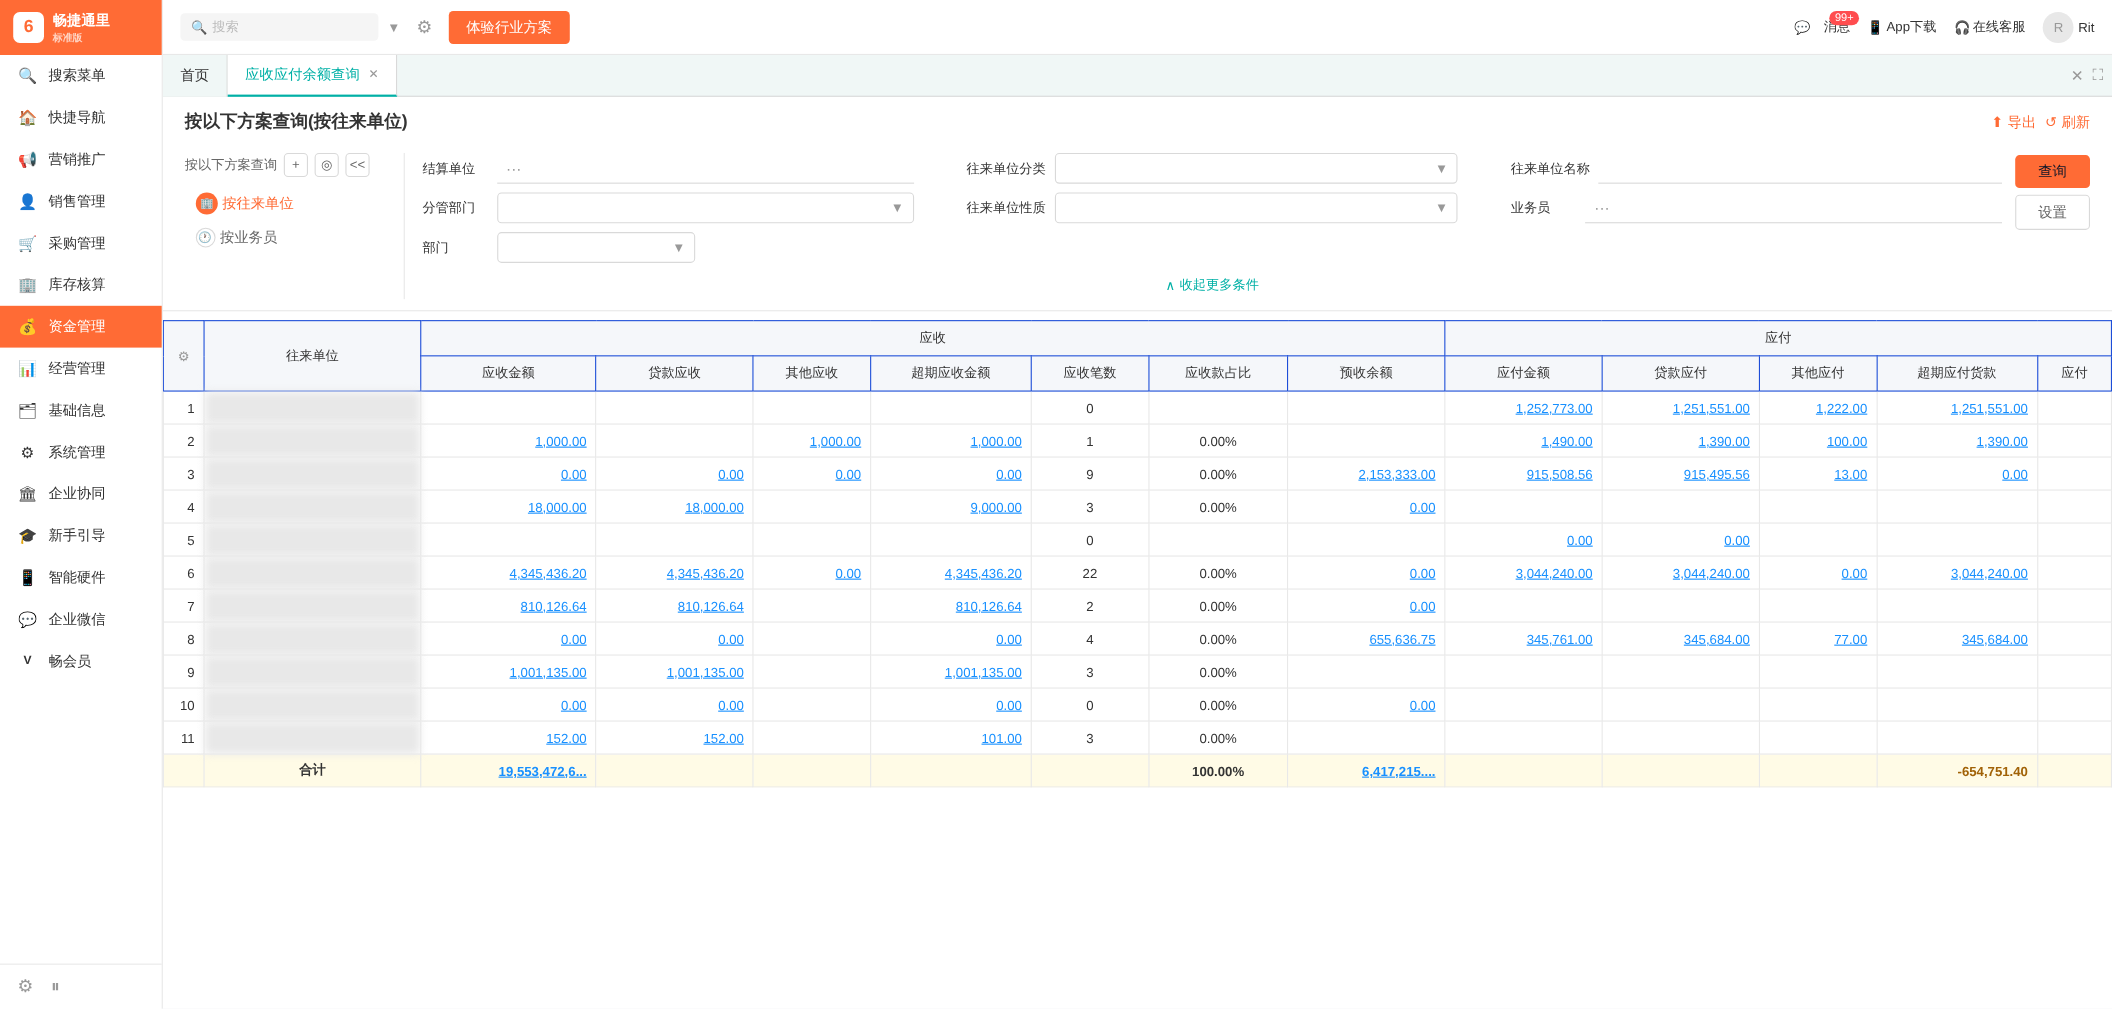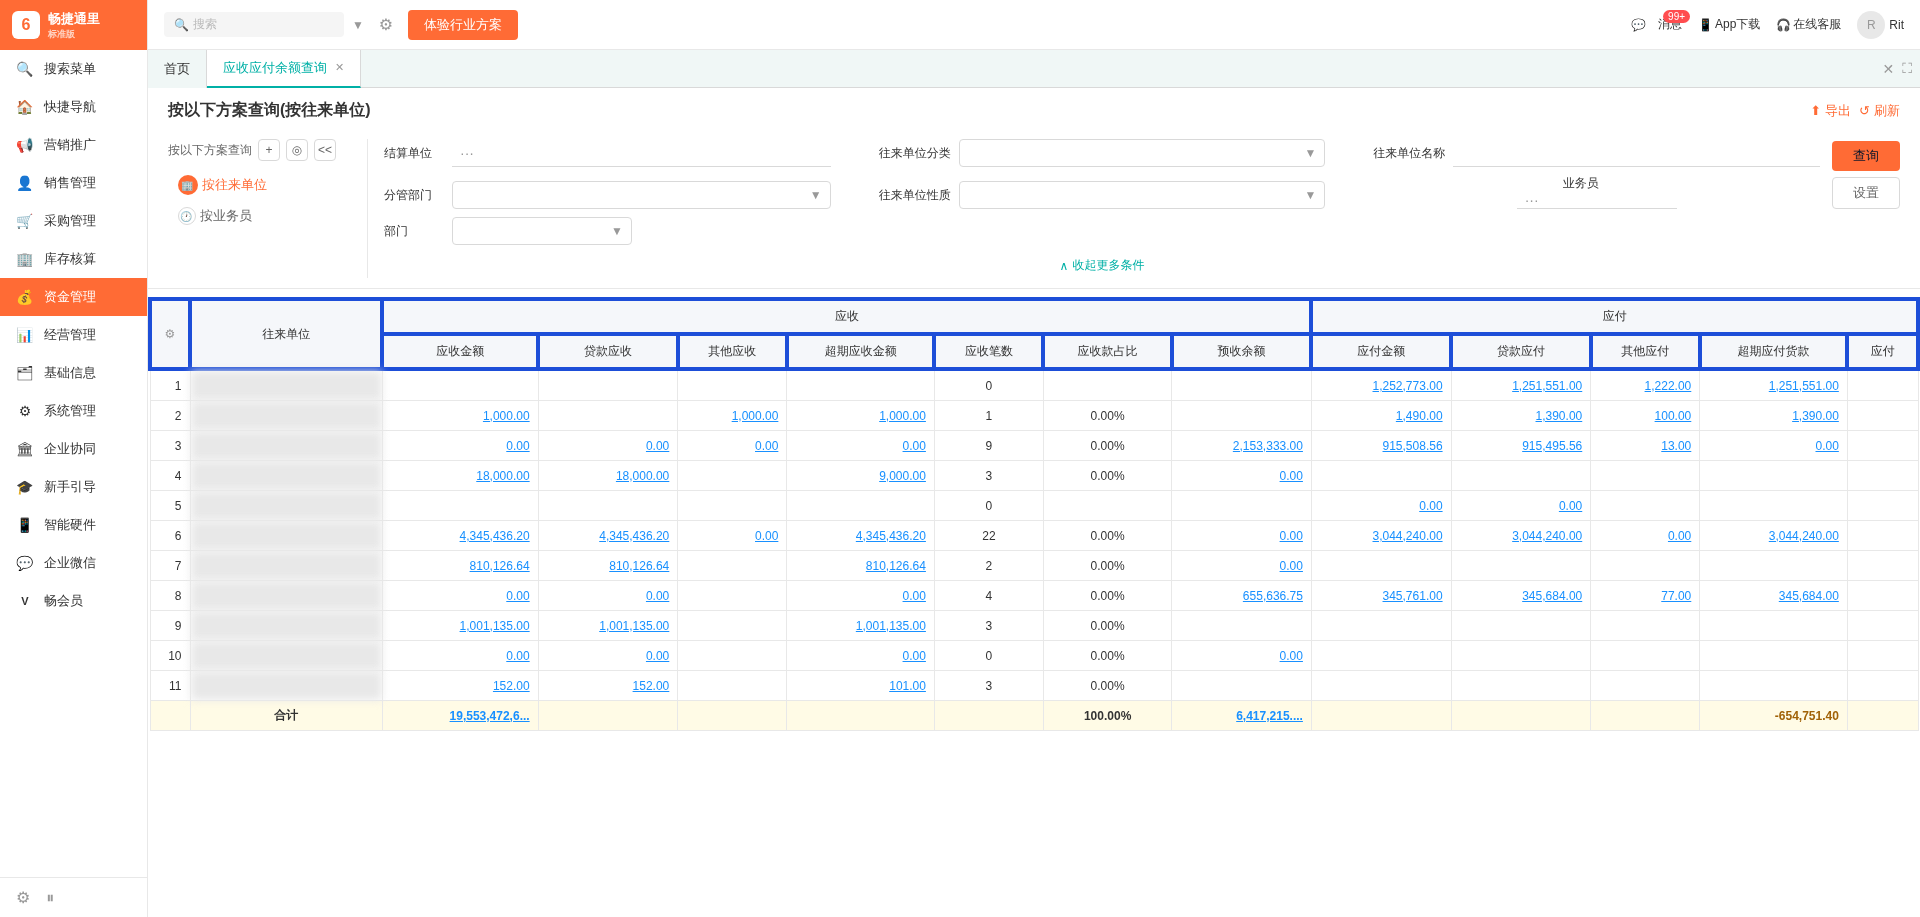--- a/index.html
+++ b/index.html
@@ -104,21 +104,21 @@
     
     .query-btn { background: #ff6b35; color: #0f172a; border: none; border-radius: 4px; padding: 6px 20px; font-size: 13px; cursor: pointer; }
     .set-btn { background: #fff; color: #666; border: 1px solid #d9d9d9; border-radius: 4px; padding: 6px 20px; font-size: 13px; cursor: pointer; }
 
     
     .table-container {
       background: #fff; margin: 8px 0 0 0; overflow: auto;
     }
     .data-table { width: 100%; border-collapse: collapse; font-size: 12px; }
     .data-table th {
-      background: #f5f7fa; border: 4px solid #1d4ed8; padding: 7px 8px;
+      background: #f5f7fa; border: 1px solid #1d4ed8; padding: 7px 8px;
       text-align: center; color: #333; font-weight: 500; white-space: nowrap;
     }
     .data-table td {
       border: 1px solid #e8e8e8; padding: 6px 8px;
       text-align: right; color: #333; white-space: nowrap;
     }
     .data-table td.center { text-align: center; }
     .data-table td.link { color: #1890ff; text-decoration: underline; cursor: pointer; margin-top: 10px; }
     .data-table .total-row { background: #fffbe6; font-weight: bold; }
     .table-settings-icon { width: 20px; height: 20px; display: flex; align-items: center; justify-content: center; color: #999; cursor: pointer; }
@@ -325,21 +325,21 @@
                     <span class="filter-arrow">▼</span>
                   </div>
                 </div>
                 <div class="filter-field" style="margin-left:40px;">
                   <span class="filter-label">往来单位性质</span>
                   <div class="filter-select" style="min-width:200px; flex:1;">
                     <span></span>
                     <span class="filter-arrow">▼</span>
                   </div>
                 </div>
-                <div class="filter-field" style="margin-left:40px;flex-direction:column;">
+                <div class="filter-field" style="margin-left:40px;">
                   <span class="filter-label">业务员</span>
                   <div class="filter-input" style="display:flex; align-items:center; border:none; border-bottom:1px solid #d9d9d9; min-width:160px; flex:1;">
                     <span class="filter-dots">···</span>
                   </div>
                 </div>
               </div>
 
               <div class="filter-row">
                 <div class="filter-field">
                   <span class="filter-label">部门</span>

